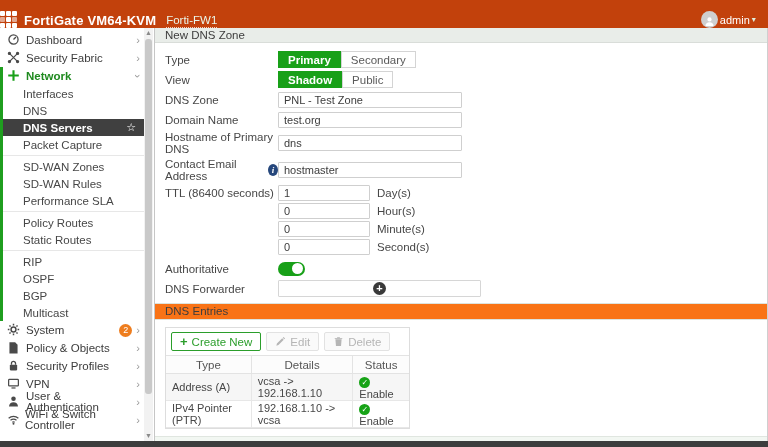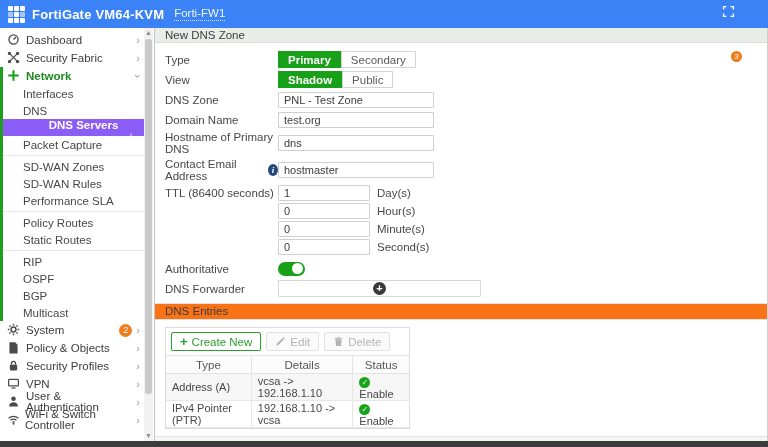--- a/index.html
+++ b/index.html
@@ -1,21 +1,21 @@
 <!DOCTYPE html>
 <html><head>
 <meta charset="utf-8">
 <style>
   * { margin:0; padding:0; box-sizing:border-box; }
   html,body { width:768px; height:447px; overflow:hidden; background:#fff;
     font-family:"Liberation Sans","DejaVu Sans",sans-serif; font-size:12px; color:#3c3c3c; }
   .app { width:768px; height:447px; display:flex; flex-direction:column; overflow:hidden; }
 
   
-  .hdr { height:28px; background:#3b82f6; display:flex; align-items:center; padding:0 10px 0 8px; color:#fff; flex:0 0 28px; }
+  .hdr { height:28px; background:#c2410c; display:flex; align-items:flex-end; padding:0 10px 0 0; color:#fff; flex:0 0 28px; }
   .logo { display:grid; grid-template-columns:repeat(3,5px); grid-template-rows:repeat(3,5px); gap:1px; margin-right:7px; }
   .logo i { background:#fff; border-radius:1px; }
   .logo i.dim { opacity:.55; }
   .brand { font-weight:bold; font-size:13px; letter-spacing:.2px; }
   .device { margin-left:10px; font-size:11.5px; color:#eaf6ea; border-bottom:1px dotted rgba(255,255,255,.75); padding-bottom:1px; }
   .hdr-right { margin-left:auto; display:flex; align-items:center; gap:11px; font-size:11px;flex-direction:column; }
   .ha { border-bottom:1px dotted rgba(255,255,255,.75); padding-bottom:1px; }
   .hico { display:inline-flex; align-items:center; gap:2px; cursor:pointer; }
   .hico svg { width:13px; height:13px; display:block; }
   .caret { font-size:8px; color:#dff0df; }
@@ -41,36 +41,36 @@
   .side-item .lbl { font-size:11.5px; white-space:normal; line-height:11px; }
   .side-item.active .lbl { color:#1f8a1f; font-weight:bold; }
   .side-item .chev { margin-left:auto; color:#9a9a9a; font-size:11px; }
   .side-item .chev.down { transform:rotate(90deg); display:inline-block; }
   .side-item .nbadge { margin-left:auto; background:#ee7d1e; color:#fff; border-radius:50%; width:13px; height:13px; font-size:9px; display:flex; align-items:center; justify-content:center; }
   .side-item .nbadge + .chev { margin-left:4px; }
   .active-group { border-left:3px solid #1f9e1f; }
   .active-group .side-item { padding-left:4px; }
   .side-sub { display:flex; align-items:center; height:17px; padding-left:23px; font-size:11.5px; color:#474747; cursor:pointer; }
   .active-group .side-sub { padding-left:20px; }
-  .side-sub.selected { background:#8b5cf6; color:#fff; font-weight:bold;flex-direction:column; }
+  .side-sub.selected { background:#404040; color:#fff; font-weight:bold; }
   .side-sub .star { margin-left:auto; margin-right:8px; color:#fff; font-size:11px; font-weight:normal; }
   .side-div { border-top:1px solid #e7e7e7; margin:2px 0; }
 
   
   .main { flex:1 1 auto; display:flex; flex-direction:column; background:#fff; border-right:1px solid #cfcfcf; min-width:0; }
   .title-bar { height:15px; background:#e9ede9; border-bottom:1px solid #d9ddd9; font-size:11.5px; color:#3d3d3d; padding:1px 0 0 10px; flex:0 0 15px; }
 
   .form { padding:8px 10px 6px 10px; }
   .form-row { display:flex; align-items:center; margin-bottom:3px; min-height:17px; }
   .form-row > label { width:113px; flex:0 0 113px; font-size:11.5px; color:#474747; display:flex; align-items:center; gap:4px; }
   .info-i { width:12px; height:12px; border-radius:50%; background:#26477c; color:#fff; font-size:9px; font-style:italic; font-weight:bold; font-family:"Liberation Serif",serif; display:inline-flex; align-items:center; justify-content:center; }
   .seg { display:flex; }
   .seg-btn { height:17px; padding:0 9px; font-size:11.5px; background:#fff; border:1px solid #d4d4d4; color:#5a5a5a; display:flex; align-items:center; cursor:pointer; }
   .seg-btn.sel { background:#18a018; border-color:#18a018; color:#fff; font-weight:bold; }
-  .txt { width:156px; height:16px; border:1px solid #cfcfcf; border-radius:1px; font-size:11px; color:#3c3c3c; padding:0 5px; font-family:inherit; }
+  .txt { width:184px; height:16px; border:1px solid #cfcfcf; border-radius:1px; font-size:11px; color:#3c3c3c; padding:0 5px; font-family:inherit; }
   .ttl-row { display:flex; align-items:center; margin-bottom:2px; }
   .ttl-in { width:92px; }
   .unit { font-size:11.5px; color:#474747; margin-left:7px; }
   .ttl-block { display:flex; margin-bottom:3px; }
   .ttl-block > label { width:113px; flex:0 0 113px; font-size:11.5px; color:#474747; padding-top:2px; }
   .toggle { width:27px; height:14px; border-radius:7px; background:#18a018; position:relative; cursor:pointer; }
   .toggle .knob { position:absolute; top:1.5px; right:2px; width:11px; height:11px; background:#fff; border-radius:50%; }
   .fwd-box { width:203px; height:17px; border:1px solid #d6d6d6; border-radius:1px; display:flex; align-items:center; justify-content:center; cursor:pointer; }
   .plus-circle { width:13px; height:13px; border-radius:50%; background:#3a3a3a; color:#fff; font-size:11px; line-height:12px; text-align:center; font-weight:bold; }
 

